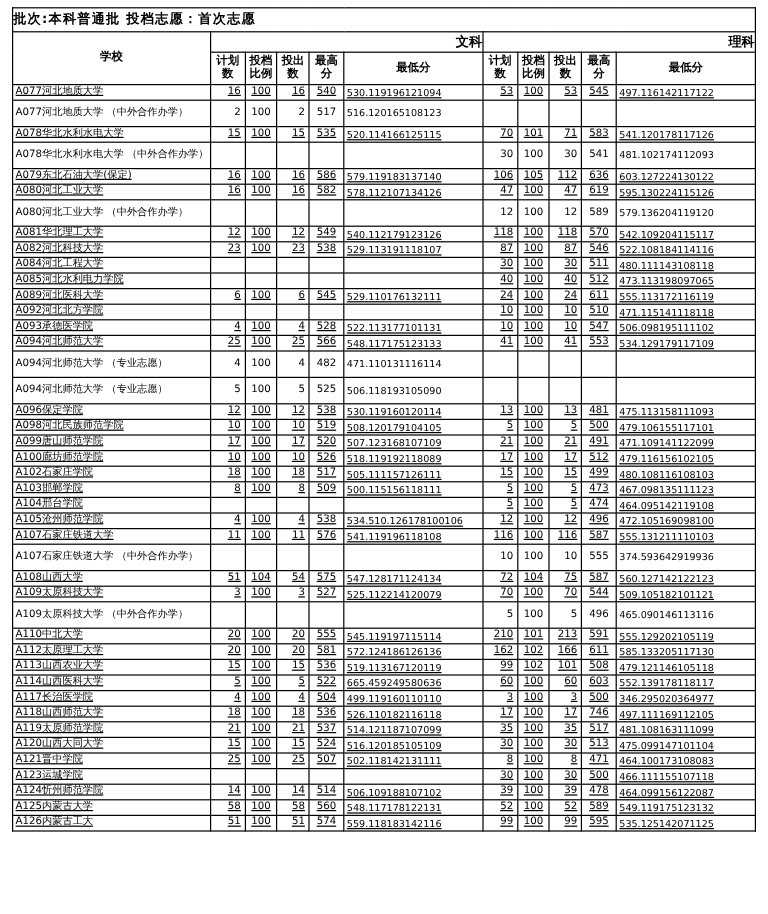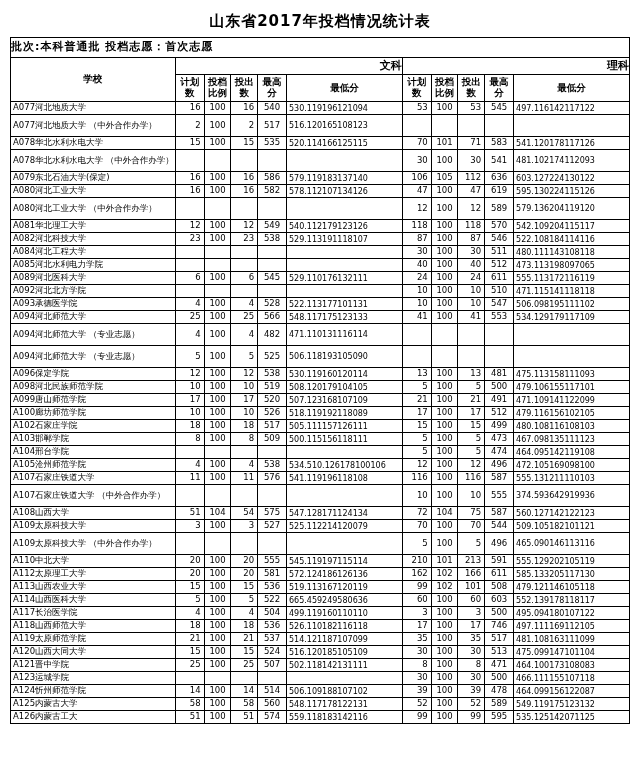--- a/index.html
+++ b/index.html
@@ -53,28 +53,27 @@
   .school{
     text-align:left;
     font-size:8.5px;
     padding-left:2px;
     white-space:normal;
     word-break:break-all;
   }
   .num{text-align:right;padding-right:3px;}
   .numc{text-align:center;}
   .score{text-align:left;padding-left:2px;font-size:8px;white-space:nowrap;}
-  .r{height:13px;}
+  .r{height:13px;text-decoration:underline;}
   .r2{height:22px;}
 </style>
 </head>
 <body>
 
 <div class="page">
-  <div class="doc-title">山东省2017年投档情况统计表</div>
   <table>
     <colgroup>
       <col style="width:148px">
       <col style="width:26px">
       <col style="width:24px">
       <col style="width:24px">
       <col style="width:26px">
       <col style="width:104px">
       <col style="width:26px">
       <col style="width:24px">
@@ -549,21 +548,21 @@
           <td class="school">A117长治医学院</td>
           <td class="num">4</td>
           <td class="numc">100</td>
           <td class="num">4</td>
           <td class="numc">504</td>
           <td class="score">499.119160110110</td>
           <td class="num">3</td>
           <td class="numc">100</td>
           <td class="num">3</td>
           <td class="numc">500</td>
-          <td class="score">495.094180107122</td>
+          <td class="score">346.295020364977</td>
         </tr>
         <tr class="r">
           <td class="school">A118山西师范大学</td>
           <td class="num">18</td>
           <td class="numc">100</td>
           <td class="num">18</td>
           <td class="numc">536</td>
           <td class="score">526.110182116118</td>
           <td class="num">17</td>
           <td class="numc">100</td>

